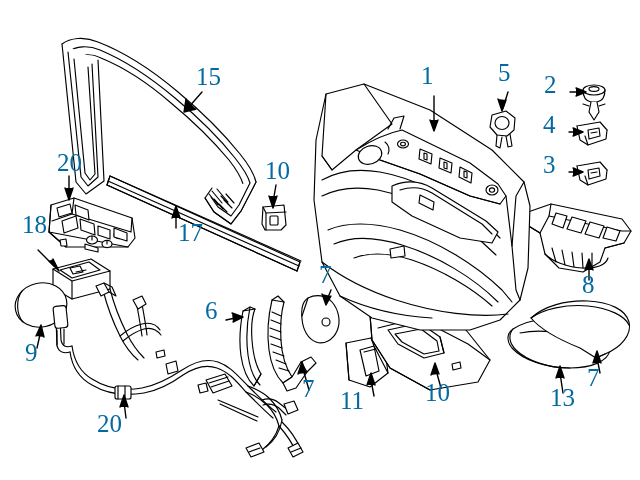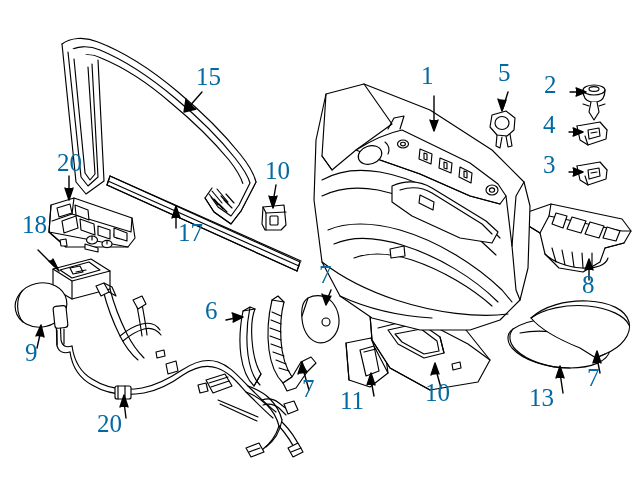--- a/index.html
+++ b/index.html
@@ -384,21 +384,21 @@
   <div class="lbl" style="left:543px;top:152px;">3</div>
   <div class="lbl" style="left:543px;top:112px;">4</div>
   <div class="lbl" style="left:498px;top:60px;">5</div>
   <div class="lbl" style="left:205px;top:298px;">6</div>
   <div class="lbl" style="left:302px;top:376px;">7</div>
   <div class="lbl" style="left:582px;top:272px;">8</div>
   <div class="lbl" style="left:25px;top:340px;">9</div>
   <div class="lbl" style="left:425px;top:380px;text-align:right;">10</div>
   <div class="lbl" style="left:340px;top:388px;">11</div>
   <div class="lbl" style="left:319px;top:262px;">7</div>
-  <div class="lbl" style="left:529px;top:385px;text-align:center;">13</div>
+  <div class="lbl" style="left:550px;top:385px;text-align:center;">13</div>
   <div class="lbl" style="left:587px;top:365px;">7</div>
   <div class="lbl" style="left:196px;top:64px;">15</div>
   <div class="lbl" style="left:265px;top:158px;">10</div>
   <div class="lbl" style="left:178px;top:220px;">17</div>
   <div class="lbl" style="left:22px;top:212px;">18</div>
   <div class="lbl" style="left:57px;top:150px;">20</div>
   <div class="lbl" style="left:97px;top:411px;">20</div>
 
 </div>
 

